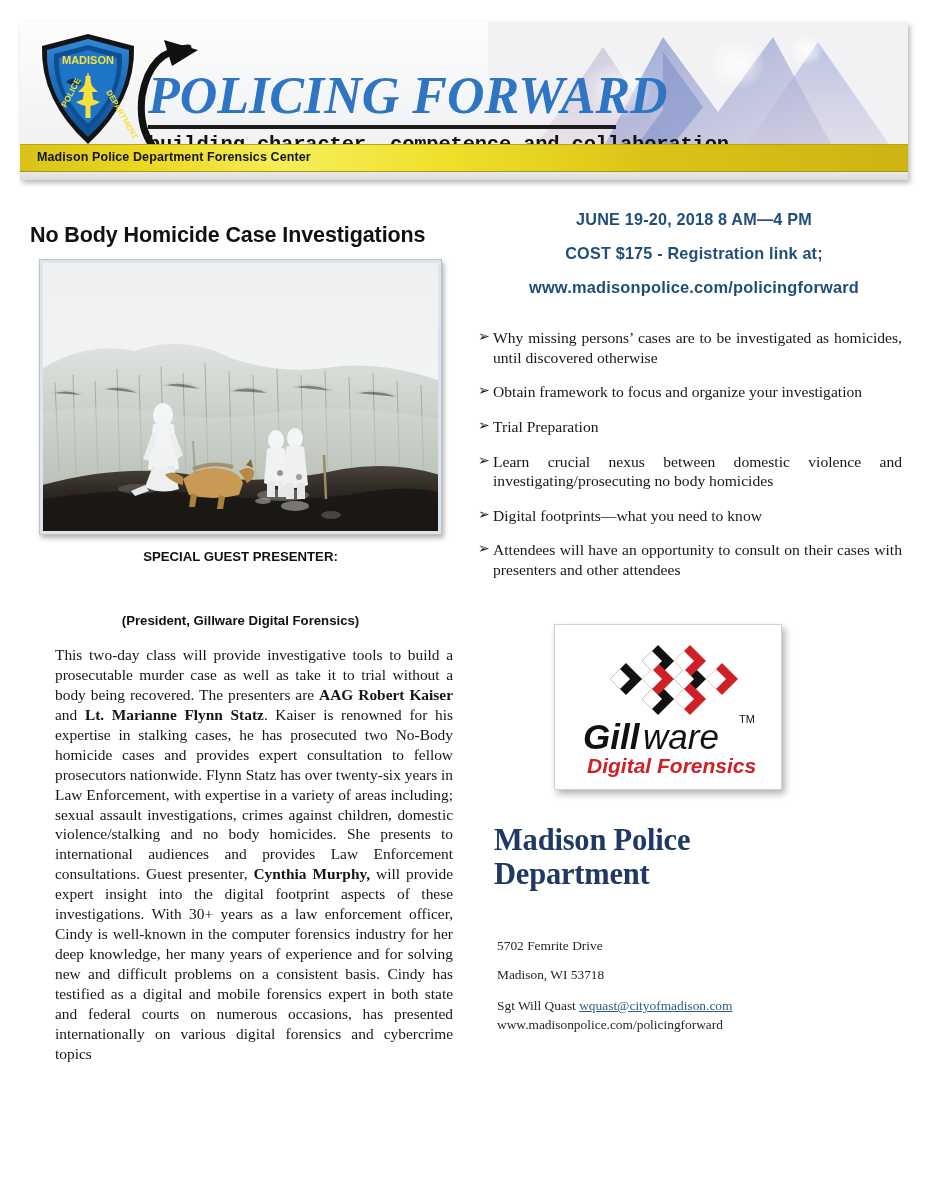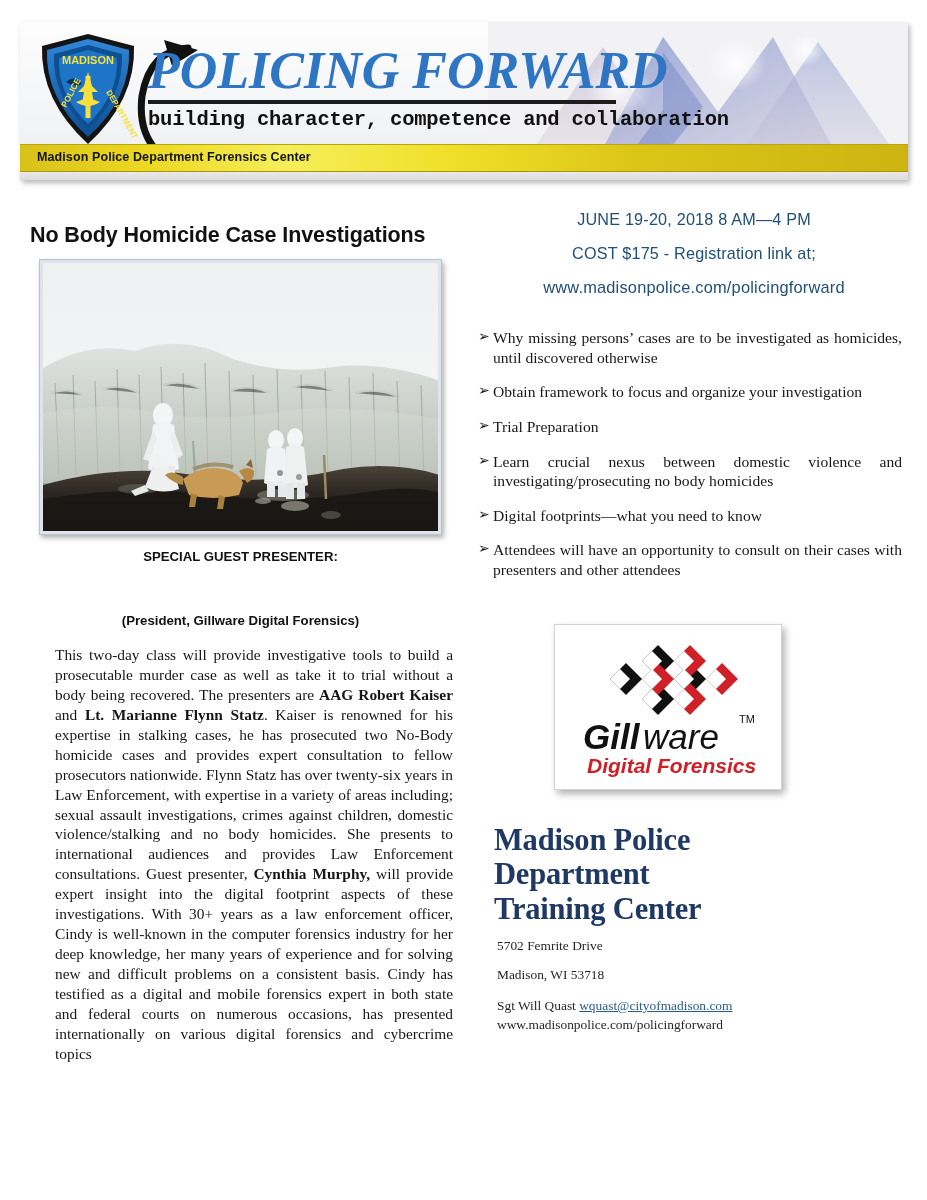--- a/index.html
+++ b/index.html
@@ -63,20 +63,21 @@
   }
   .pf-title {
     font-family: "Liberation Serif", serif;
     font-style: italic;
     font-weight: bold;
     font-size: 52px;
     letter-spacing: 0px;
     color: #2E75C4;
     line-height: 1.05;
     white-space: nowrap;
+    margin-top: 25px;
   }
   .pf-rule {
     margin-top: 1px;
     height: 4px;
     background: #1c1c1c;
     width: 468px;
   }
   .pf-sub {
     font-family: Liberation Mono, monospace;
     font-weight: bold;
@@ -178,21 +179,21 @@
   
   .event-meta {
     position: absolute;
     left: 482px;
     top: 210px;
     width: 424px;
     text-align: center;
   }
   .event-line {
     font-family: "Liberation Sans", sans-serif;
-    font-weight: normal;
+    font-weight: bold;
     color: #1F4E79;
     letter-spacing: 0.2px;
   }
   .ev-date { font-size: 16.2px; }
   .ev-cost { font-size: 16.2px; margin-top: 15px; }
   .ev-url  { font-size: 16.4px; margin-top: 15px; }
 
   .bullets {
     position: absolute;
     left: 478px;
@@ -504,21 +505,20 @@
       <text x="22" y="118" font-family="Liberation Sans, sans-serif" font-size="35" font-weight="bold" font-style="italic" fill="#111111">Gill</text>
       <text x="82" y="118" font-family="Liberation Sans, sans-serif" font-size="35" font-style="italic" fill="#111111">ware</text>
       <text x="178" y="92" font-family="Liberation Sans, sans-serif" font-size="11" fill="#111111">TM</text>
       <text x="26" y="142" font-family="Liberation Sans, sans-serif" font-size="21" font-weight="bold" font-style="italic" fill="#CF2027">Digital Forensics</text>
     </svg>
   </div>
 
   <div class="org-name">
     <div>Madison Police</div>
     <div>Department</div>
-    <div>Training Center</div>
   </div>
 
   <div class="contact">
     <div class="row">5702 Femrite Drive</div>
     <div class="row">Madison, WI 53718</div>
     <div class="row tight"><span>Sgt Will Quast </span><a class="maillink" href="#">wquast@cityofmadison.com</a></div>
     <div class="row tight">www.madisonpolice.com/policingforward</div>
   </div>
 
 </div>

